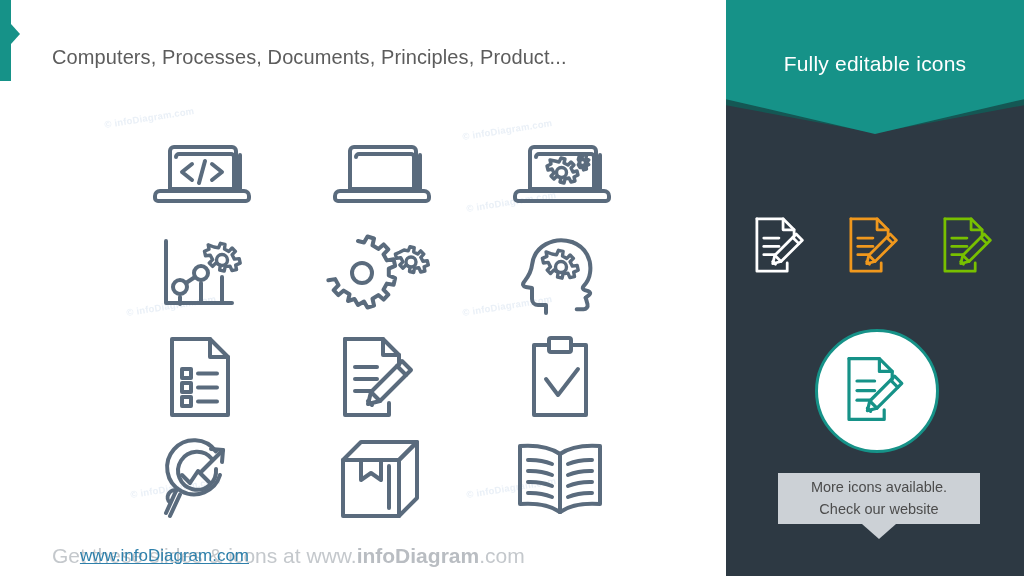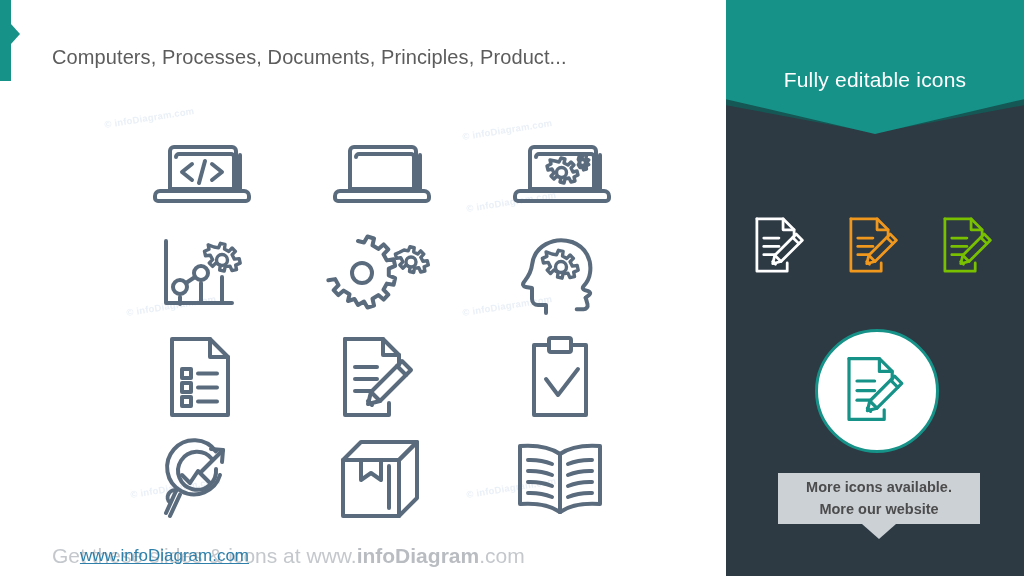--- a/index.html
+++ b/index.html
@@ -122,21 +122,20 @@
     opacity: .85;
   }
   .panel-head-label {
     position: absolute;
     left: 0; top: 52px;
     width: 298px;
     text-align: center;
     font-size: 21px;
     color: #ffffff;
     letter-spacing: .2px;
-    margin-top: 16px;
   }
 
   .colour-row {
     position: absolute;
     left: 0; top: 214px;
     width: 298px;
     display: flex;
     justify-content: center;
     gap: 32px;
   }
@@ -161,21 +160,20 @@
     display: flex;
     flex-direction: column;
     align-items: center;
     justify-content: center;
     gap: 2px;
   }
   .tooltip span {
     font-size: 14.5px;
     color: #4c4c4c;
     line-height: 1.35;
-    font-weight: bold;
   }
   .tooltip-tail {
     position: absolute;
     left: 862px; top: 524px;
     width: 0; height: 0;
     border-left: 17px solid transparent;
     border-right: 17px solid transparent;
     border-top: 15px solid #ccd1d6;
   }
   .panel-link {
@@ -490,19 +488,19 @@
             <path d="M62 33l9 9"></path>
         <path d="M36 59l9 9"></path>
             <path d="M33 68l4 4"></path>
       </g>
     </svg>
     </span>
   </div>
 
   <div class="tooltip">
     <span>More icons available.</span>
-    <span>More our website</span>
+    <span>Check our website</span>
   </div>
   <div class="tooltip-tail"></div>
 
   <a class="panel-link" href="#">www.infoDiagram.com</a>
 
 </div>
 
 </body></html>

